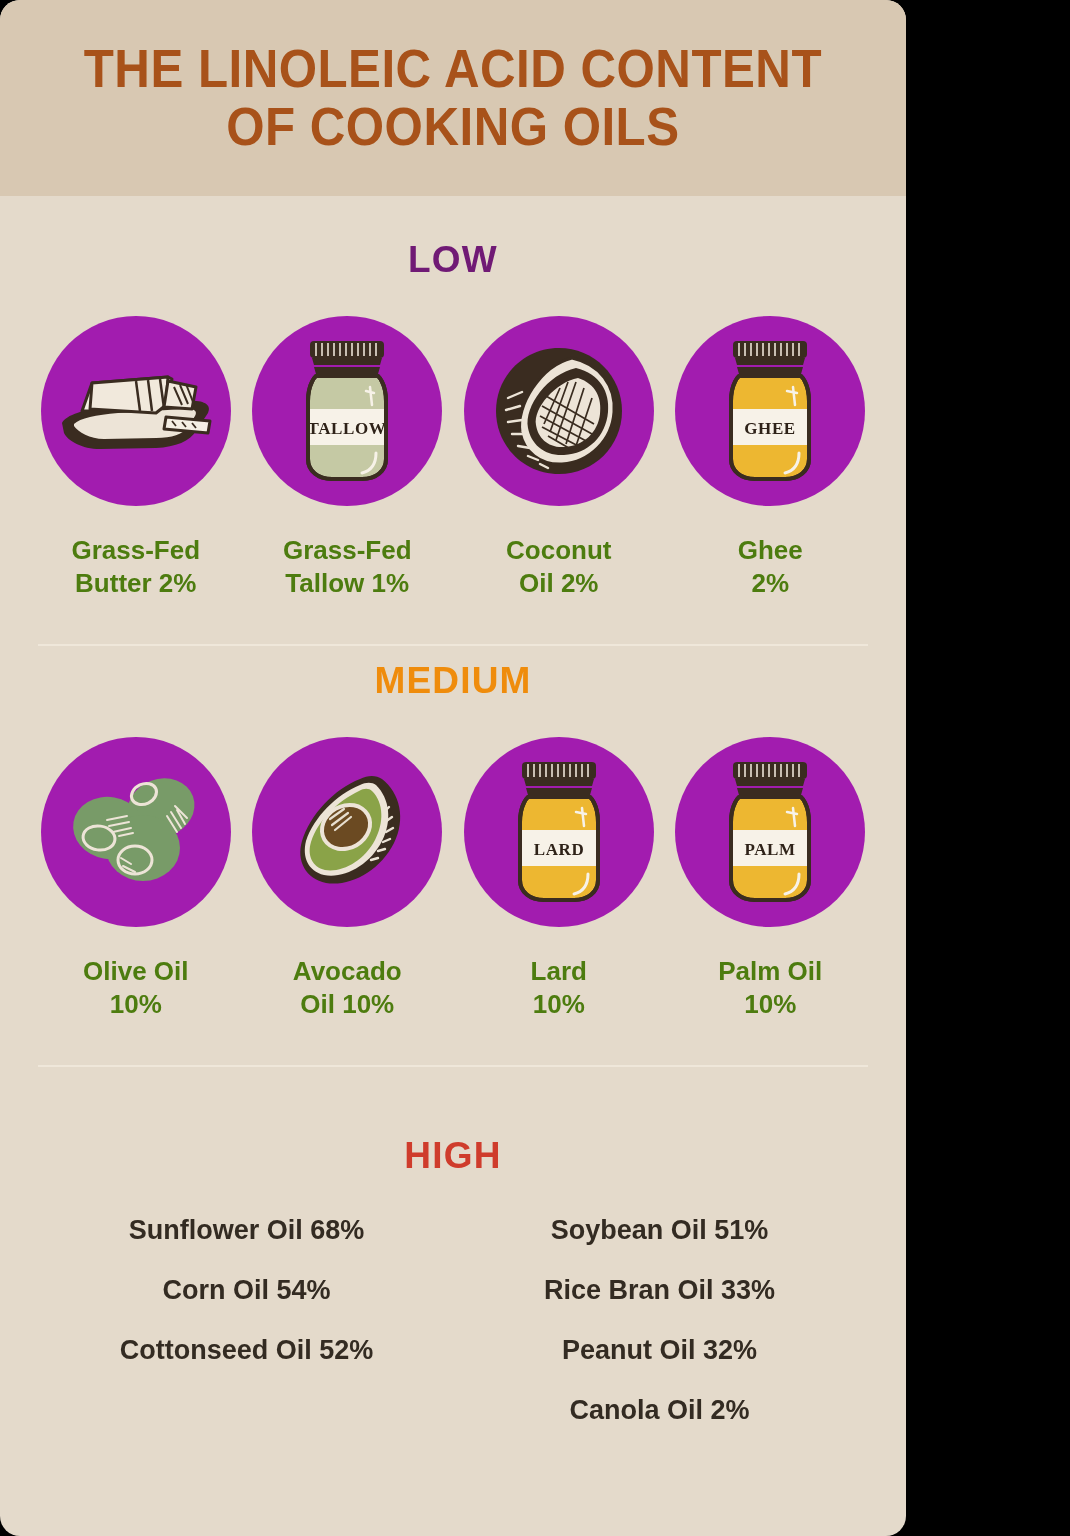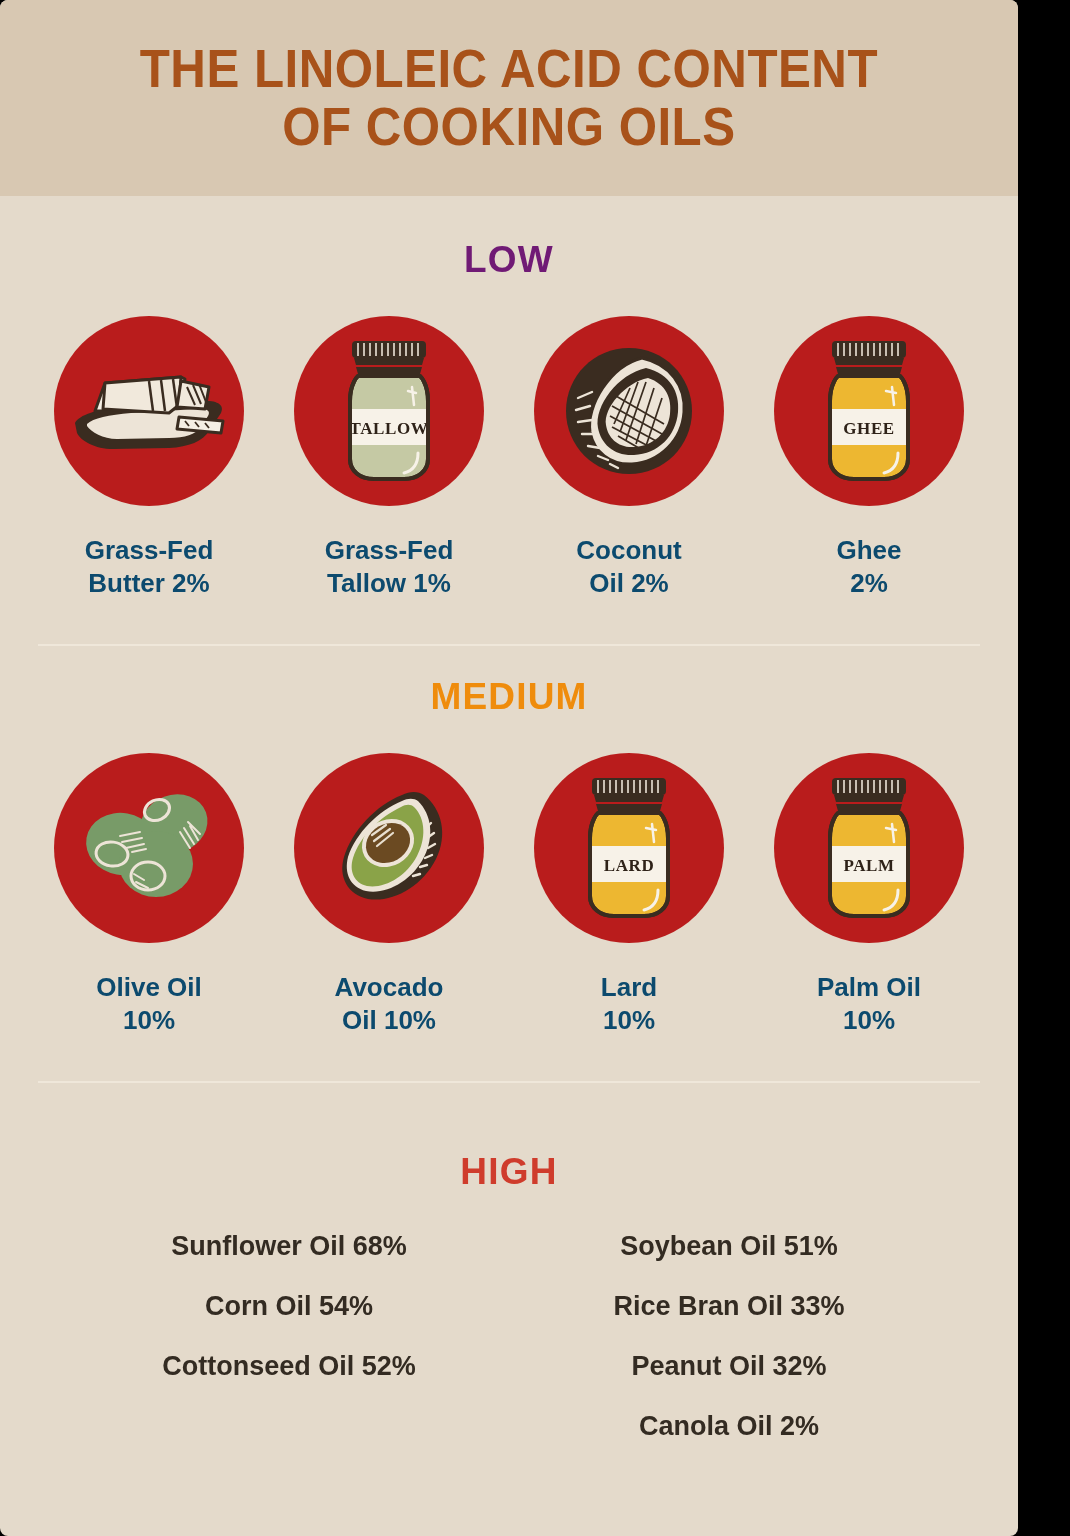--- a/index.html
+++ b/index.html
@@ -8,24 +8,24 @@
     background: #000000;
   }
   body {
     width: 1070px;
     height: 1536px;
     font-family: "DejaVu Sans", sans-serif;
     overflow: hidden;
   }
   #poster {
     position: relative;
-    width: 1018px;
+    width: 906px;
     height: 1536px;
     background: #e4dacb;
-    border-radius: 8px;
+    border-radius: 20px;
     overflow: hidden;
     box-sizing: border-box;
   }
 
   
   .header {
     height: 196px;
     background: #d8c8b2;
     display: flex;
     align-items: center;
@@ -49,49 +49,49 @@
   
   .section { position: relative; }
   .band-label {
     text-align: center;
     font-family: "Liberation Sans", sans-serif;
     font-weight: 700;
     font-size: 37px;
     letter-spacing: 1.2px;
   }
   .band-low    { color: #701a75; padding-top: 43px; }
-  .band-medium { color: #ef8c0c; padding-top: 30px; }
+  .band-medium { color: #ef8c0c; padding-top: 14px; }
   .band-high   { color: #cf3c2c; padding-top: 32px; margin-top: 36px; }
 
   .icon-row {
     display: flex;
     justify-content: space-between;
     padding: 0 30px;
     margin-top: 35px;
     box-sizing: border-box;
   }
   .cell {
     width: 238px;
     display: flex;
     flex-direction: column;
     align-items: center;
   }
   .circle {
     width: 190px;
     height: 190px;
     border-radius: 50%;
-    background: #b91c1c;
+    background: #a21caf;
     display: flex;
     align-items: center;
     justify-content: center;
   }
   .caption {
     margin-top: 28px;
     text-align: center;
-    color: #0c4a6e;
+    color: #4d7c0f;
     font-family: "Liberation Sans", sans-serif;
     font-weight: 700;
     font-size: 26px;
     line-height: 1.27;
     white-space: pre-line;
   }
 
   .divider {
     height: 2px;
     background: #efe7da;

